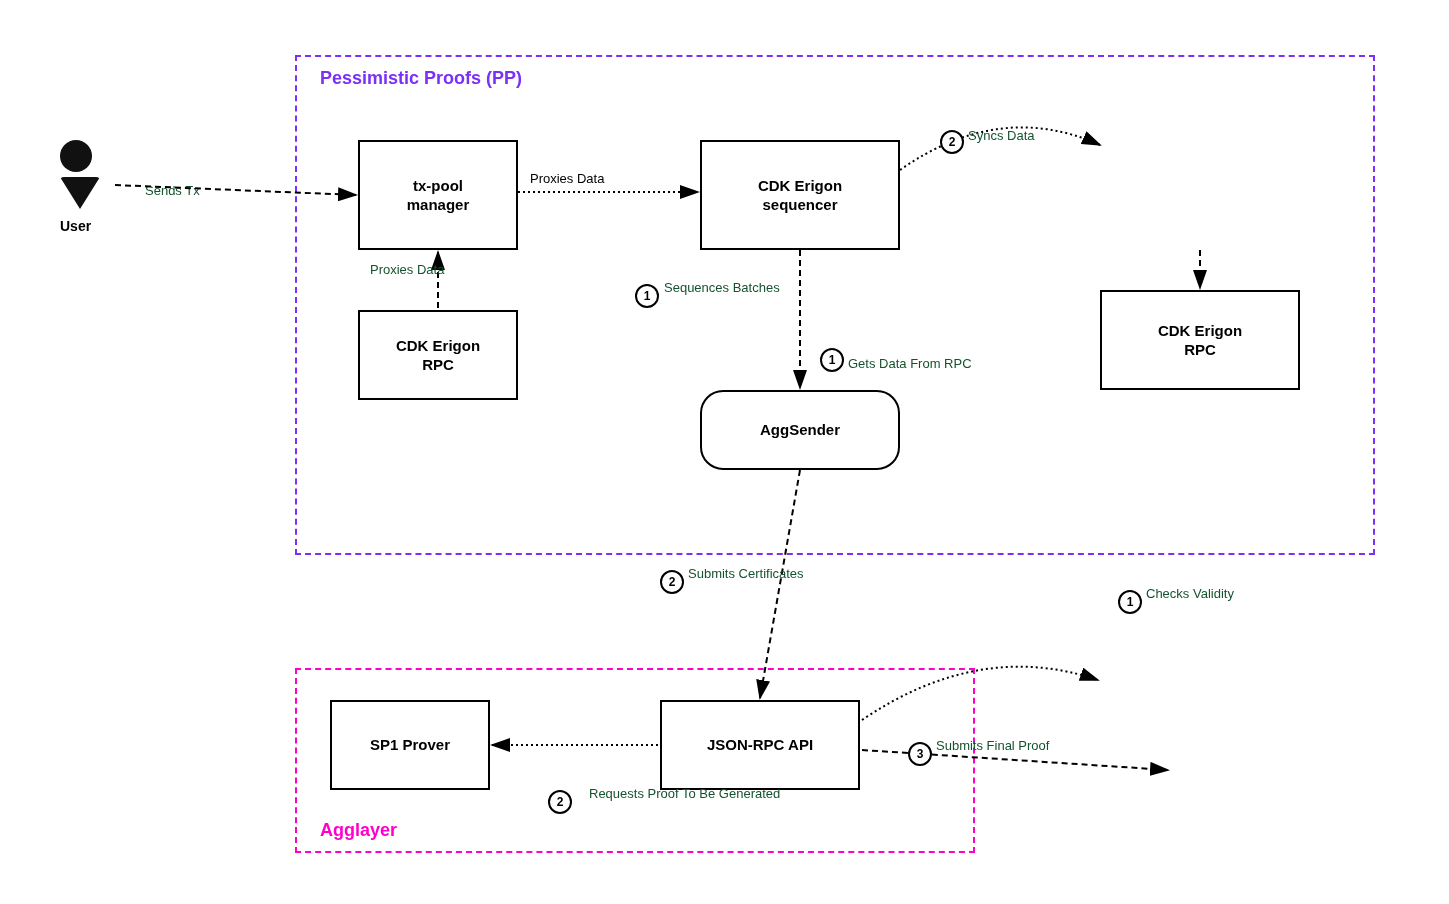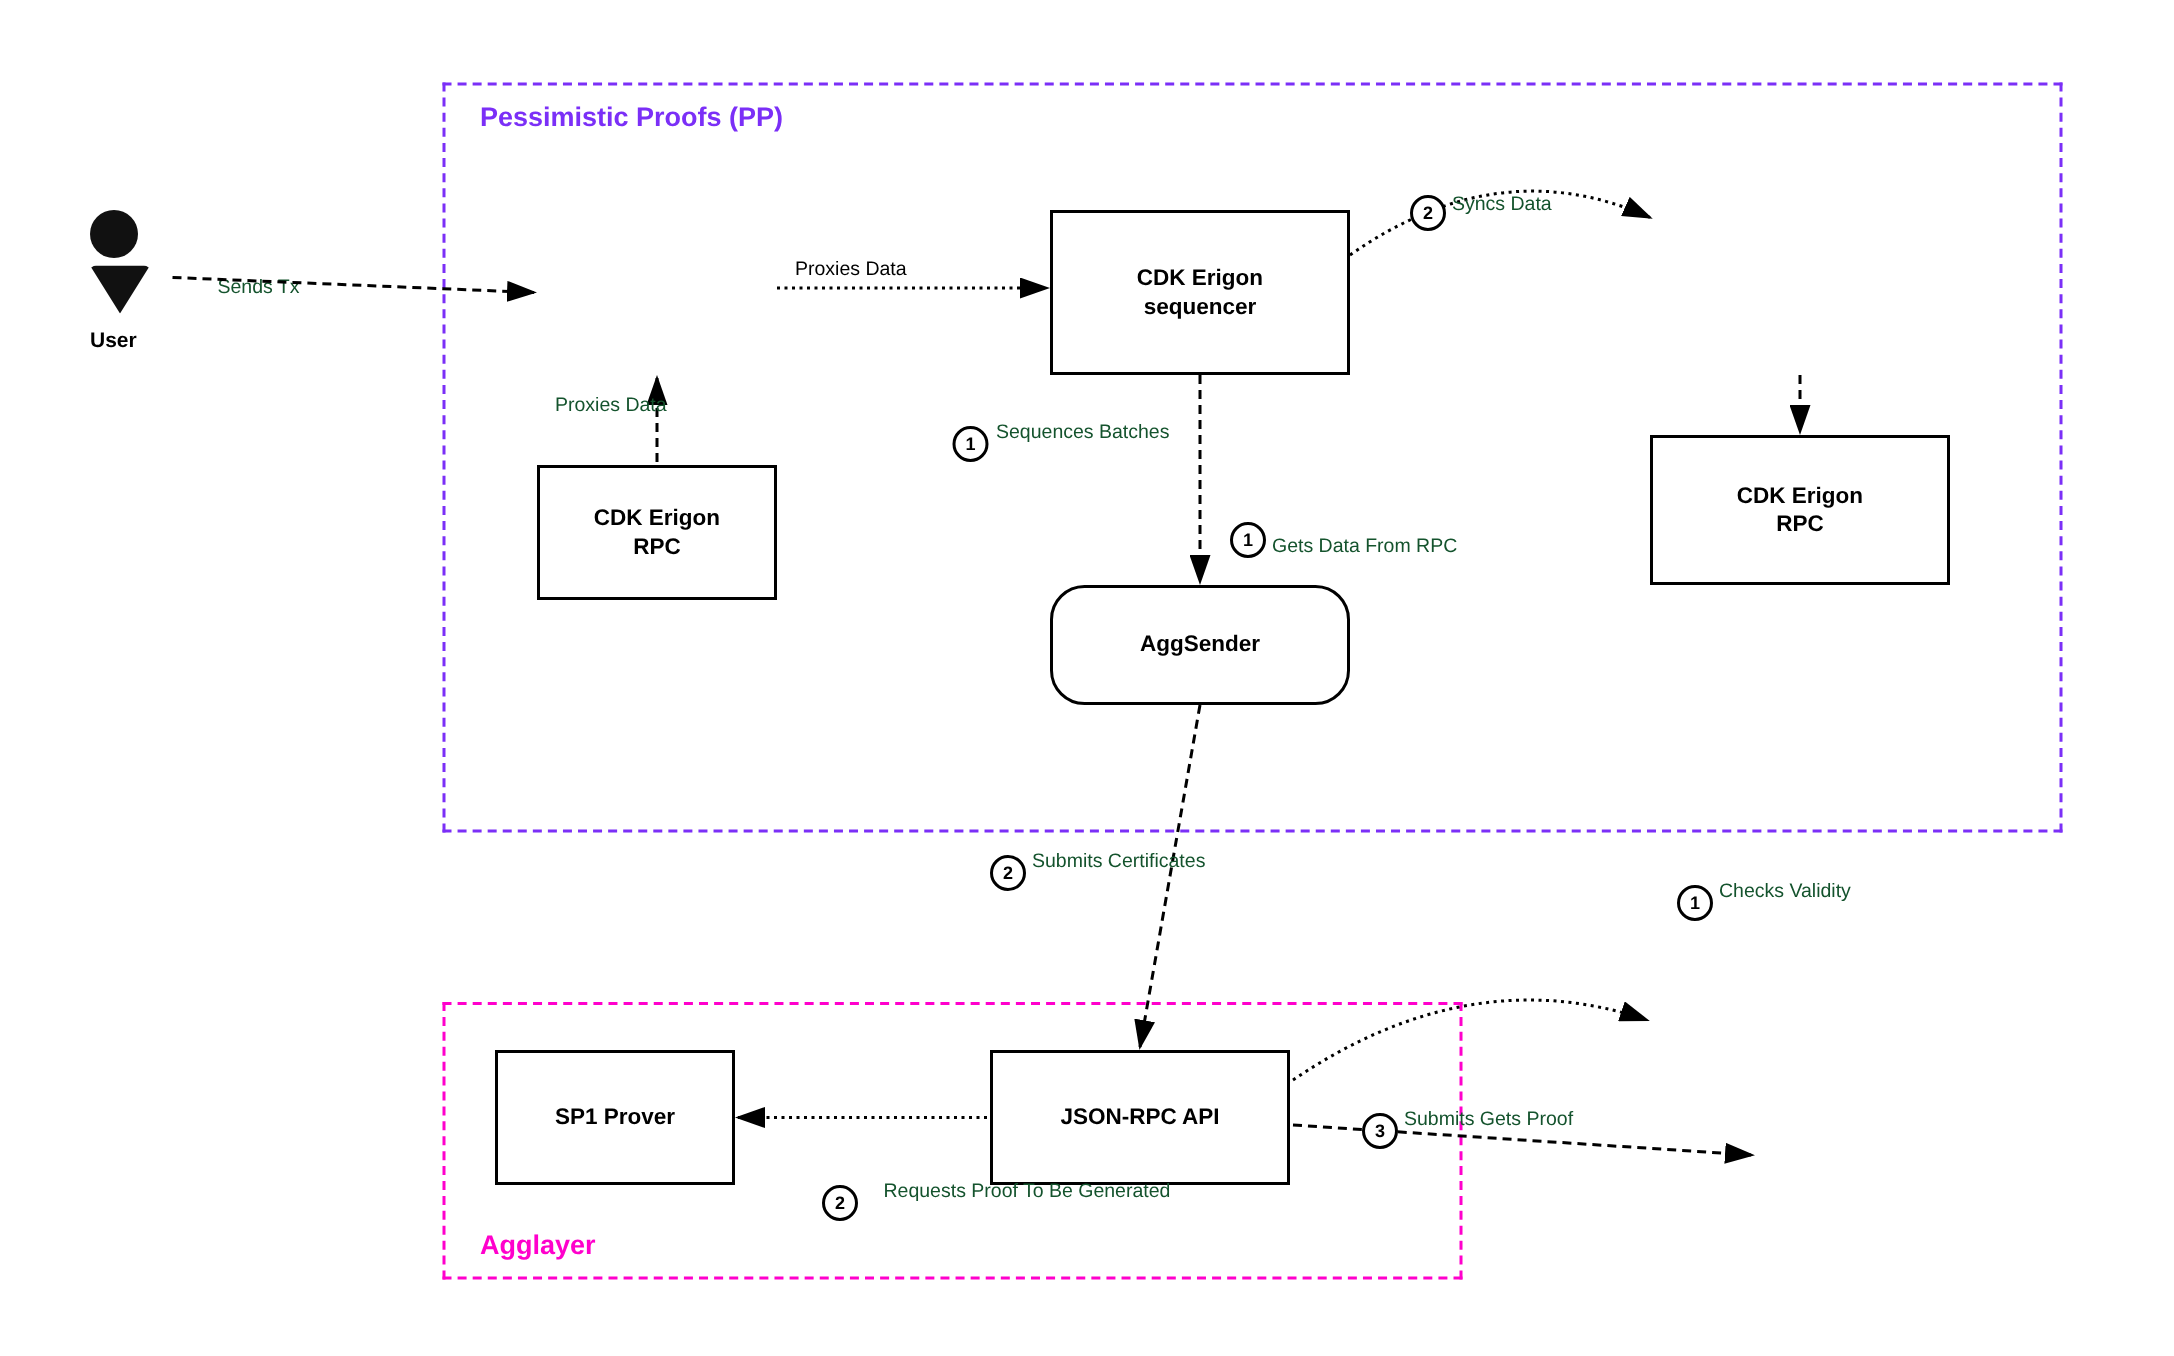--- a/index.html
+++ b/index.html
@@ -142,20 +142,24 @@
   <div class="region-label label-agglayer">Agglayer</div>
 
   <div class="user-figure">
     <div class="user-head"></div>
     <div class="user-body"></div>
     <div class="user-label">User</div>
   </div>
 
   <div class="step-label" style="top:183px; left:145px;">Sends Tx</div>
 
+  <div class="box" style="top:140px; left:358px; width:160px; height:110px;">
+    <span style="white-space:pre-line;">tx-pool
+manager</span>
+  </div>
 
   <div class="box" style="top:310px; left:358px; width:160px; height:90px;">
     <span style="white-space:pre-line;">CDK Erigon
 RPC</span>
   </div>
 
   <div class="box" style="top:140px; left:700px; width:200px; height:110px;">
     <span style="white-space:pre-line;">CDK Erigon
 sequencer</span>
   </div>
@@ -231,15 +235,15 @@
 
   <div class="badge" style="top:590px; left:1118px;">1</div>
   <div class="step-label" style="top:586px; left:1146px;">Checks
 Validity</div>
 
   <div class="badge" style="top:790px; left:548px;">2</div>
   <div class="step-label" style="top:786px; left:589px;text-align:right;">Requests Proof
 To Be Generated</div>
 
   <div class="badge" style="top:742px; left:908px;">3</div>
-  <div class="step-label" style="top:738px; left:936px;">Submits Gets Proof</div>
+  <div class="step-label" style="top:738px; left:936px;">Submits Final Proof</div>
 
 </div>
 
 </body></html>

